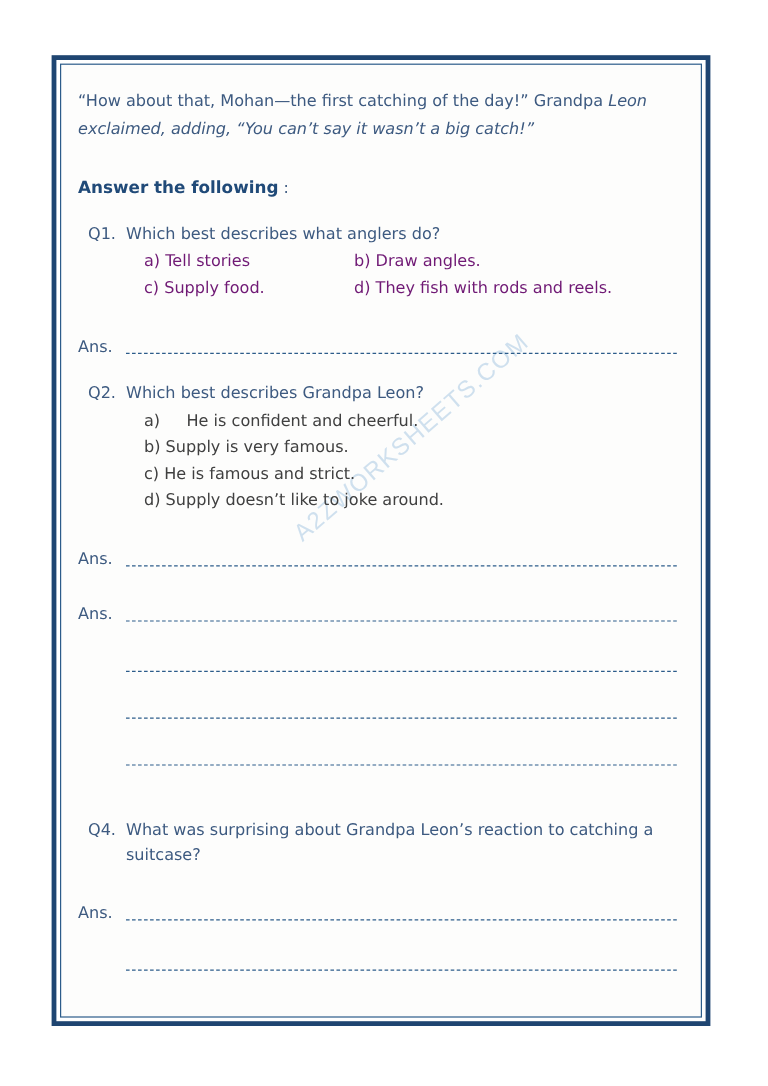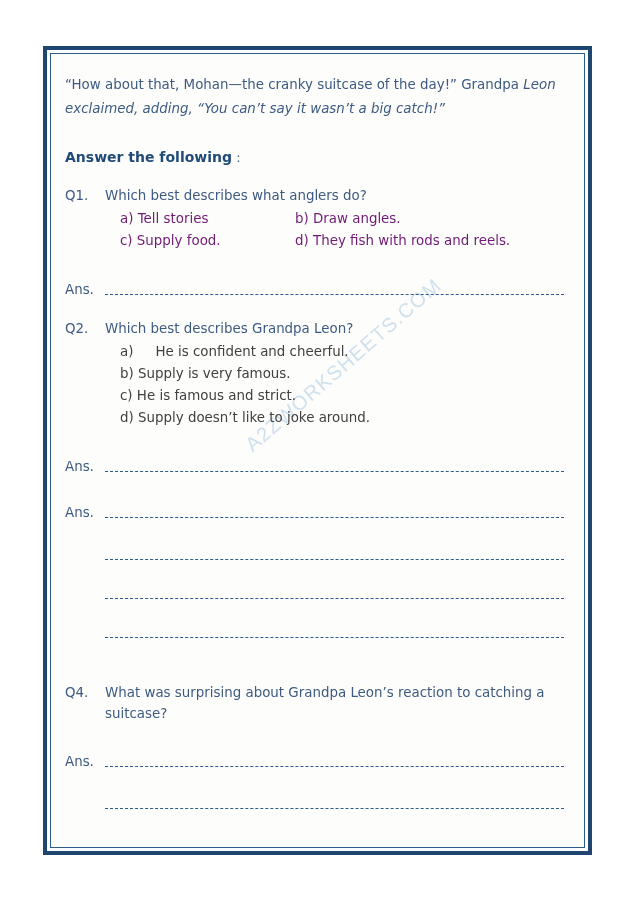--- a/index.html
+++ b/index.html
@@ -94,20 +94,21 @@
     align-items: flex-start;
     font-size: 13.4px;
     line-height: 21px;
     color: #3D5A80;
   }
   .q-num {
     width: 40px;
     flex: 0 0 40px;
     font-size: 13.4px;
     color: #3D5A80;
+    text-align: center;
   }
   .q-text {
     flex: 1 1 auto;
     font-size: 13.4px;
     color: #3D5A80;
     padding-right: 10px;
   }
 
   
   .options { margin: 2px 0 0 0; }
@@ -163,21 +164,21 @@
 </head>
 <body>
 
 <div id="worksheet-frame">
   <div id="worksheet-inner">
 
     <div id="watermark">A2ZWORKSHEETS.COM</div>
 
     <div id="content">
 
-      <p class="passage"><span>“How about that, Mohan—the cranky suitcase of the day!” Grandpa </span><span class="italic">Leon exclaimed, adding, “You can’t say it wasn’t a big catch!”</span></p>
+      <p class="passage"><span>“How about that, Mohan—the first catching of the day!” Grandpa </span><span class="italic">Leon exclaimed, adding, “You can’t say it wasn’t a big catch!”</span></p>
 
       <div class="section-heading"><span>Answer the following</span><span class="colon"> :</span></div>
 
       <div class="question-block">
         <div class="q-row">
           <div class="q-num">Q1.</div>
           <div class="q-text">Which best describes what anglers do?</div>
         </div>
         <div class="options">
           <div class="opt-row">

